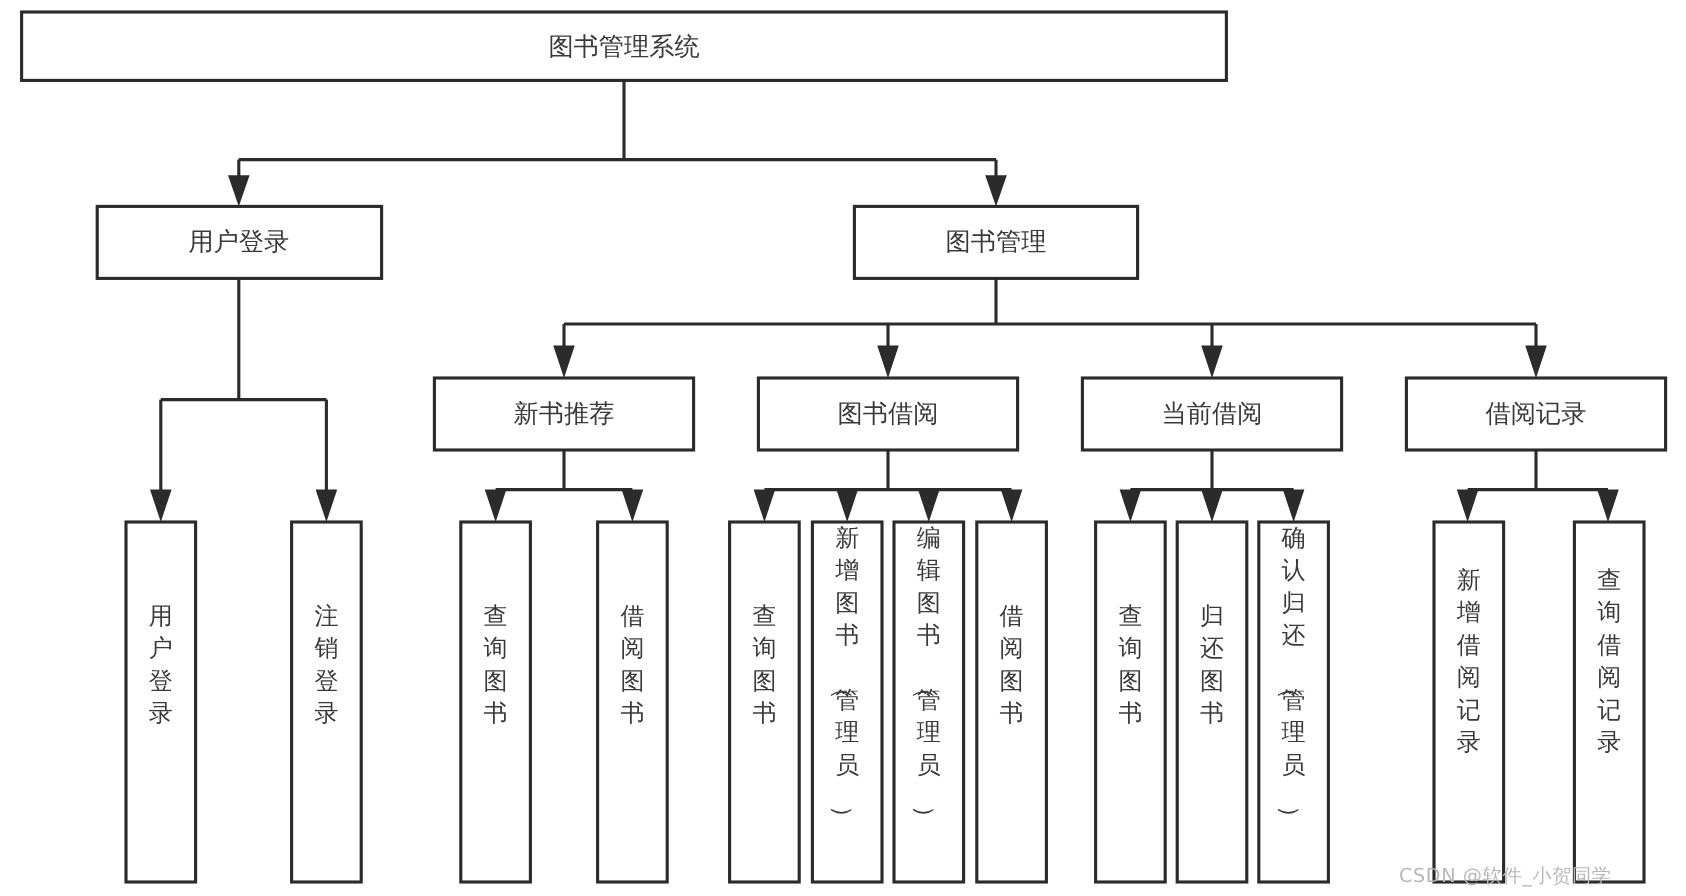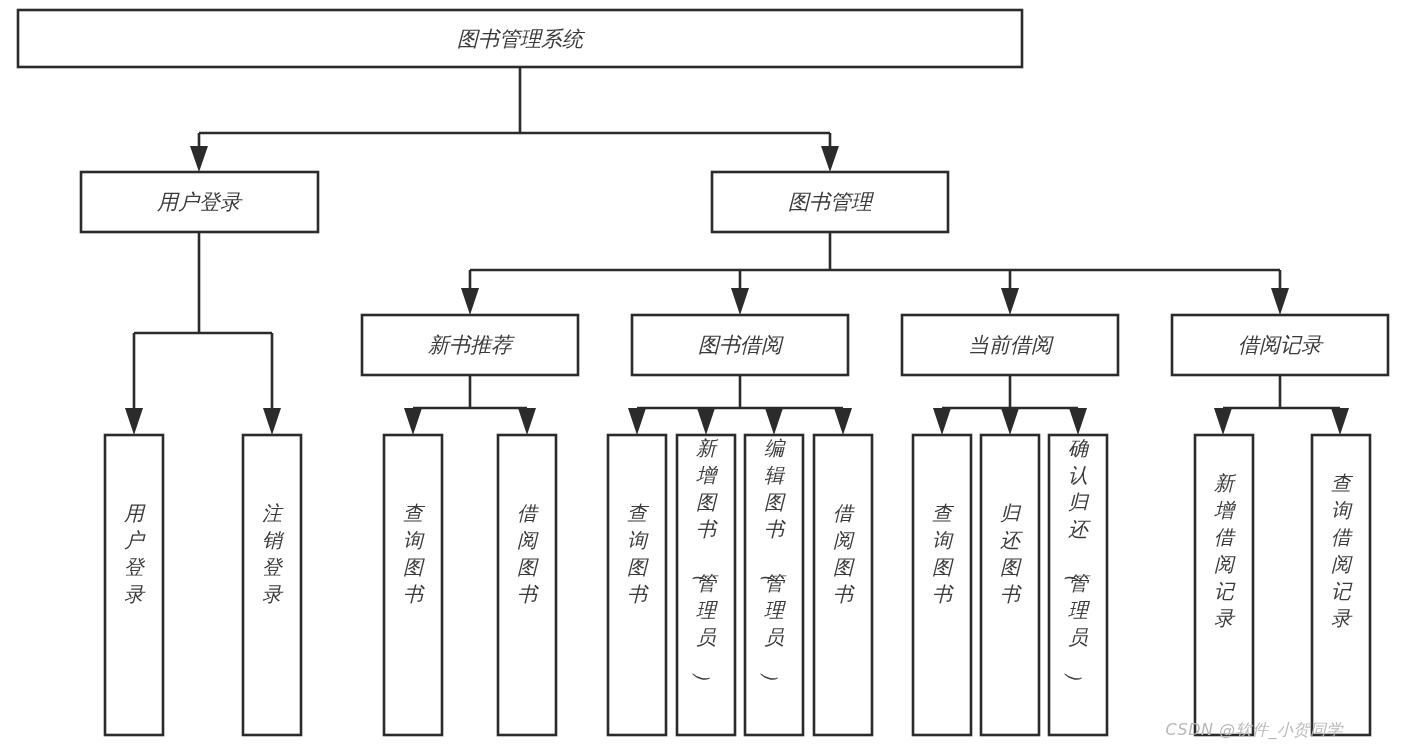--- a/index.html
+++ b/index.html
@@ -10,21 +10,20 @@
   body {
     width: 1405px;
     height: 747px;
     font-family: "DejaVu Sans", "Liberation Sans", sans-serif;
     overflow: hidden;
   }
   #diagram-root {
     position: relative;
     width: 1351px;
     height: 747px;
-    font-style: italic;
   }
   svg#tree-svg {
     position: absolute;
     top: 0;
     left: 0;
     width: 1405px;
     height: 747px;
     display: block;
   }
   .node-box {

